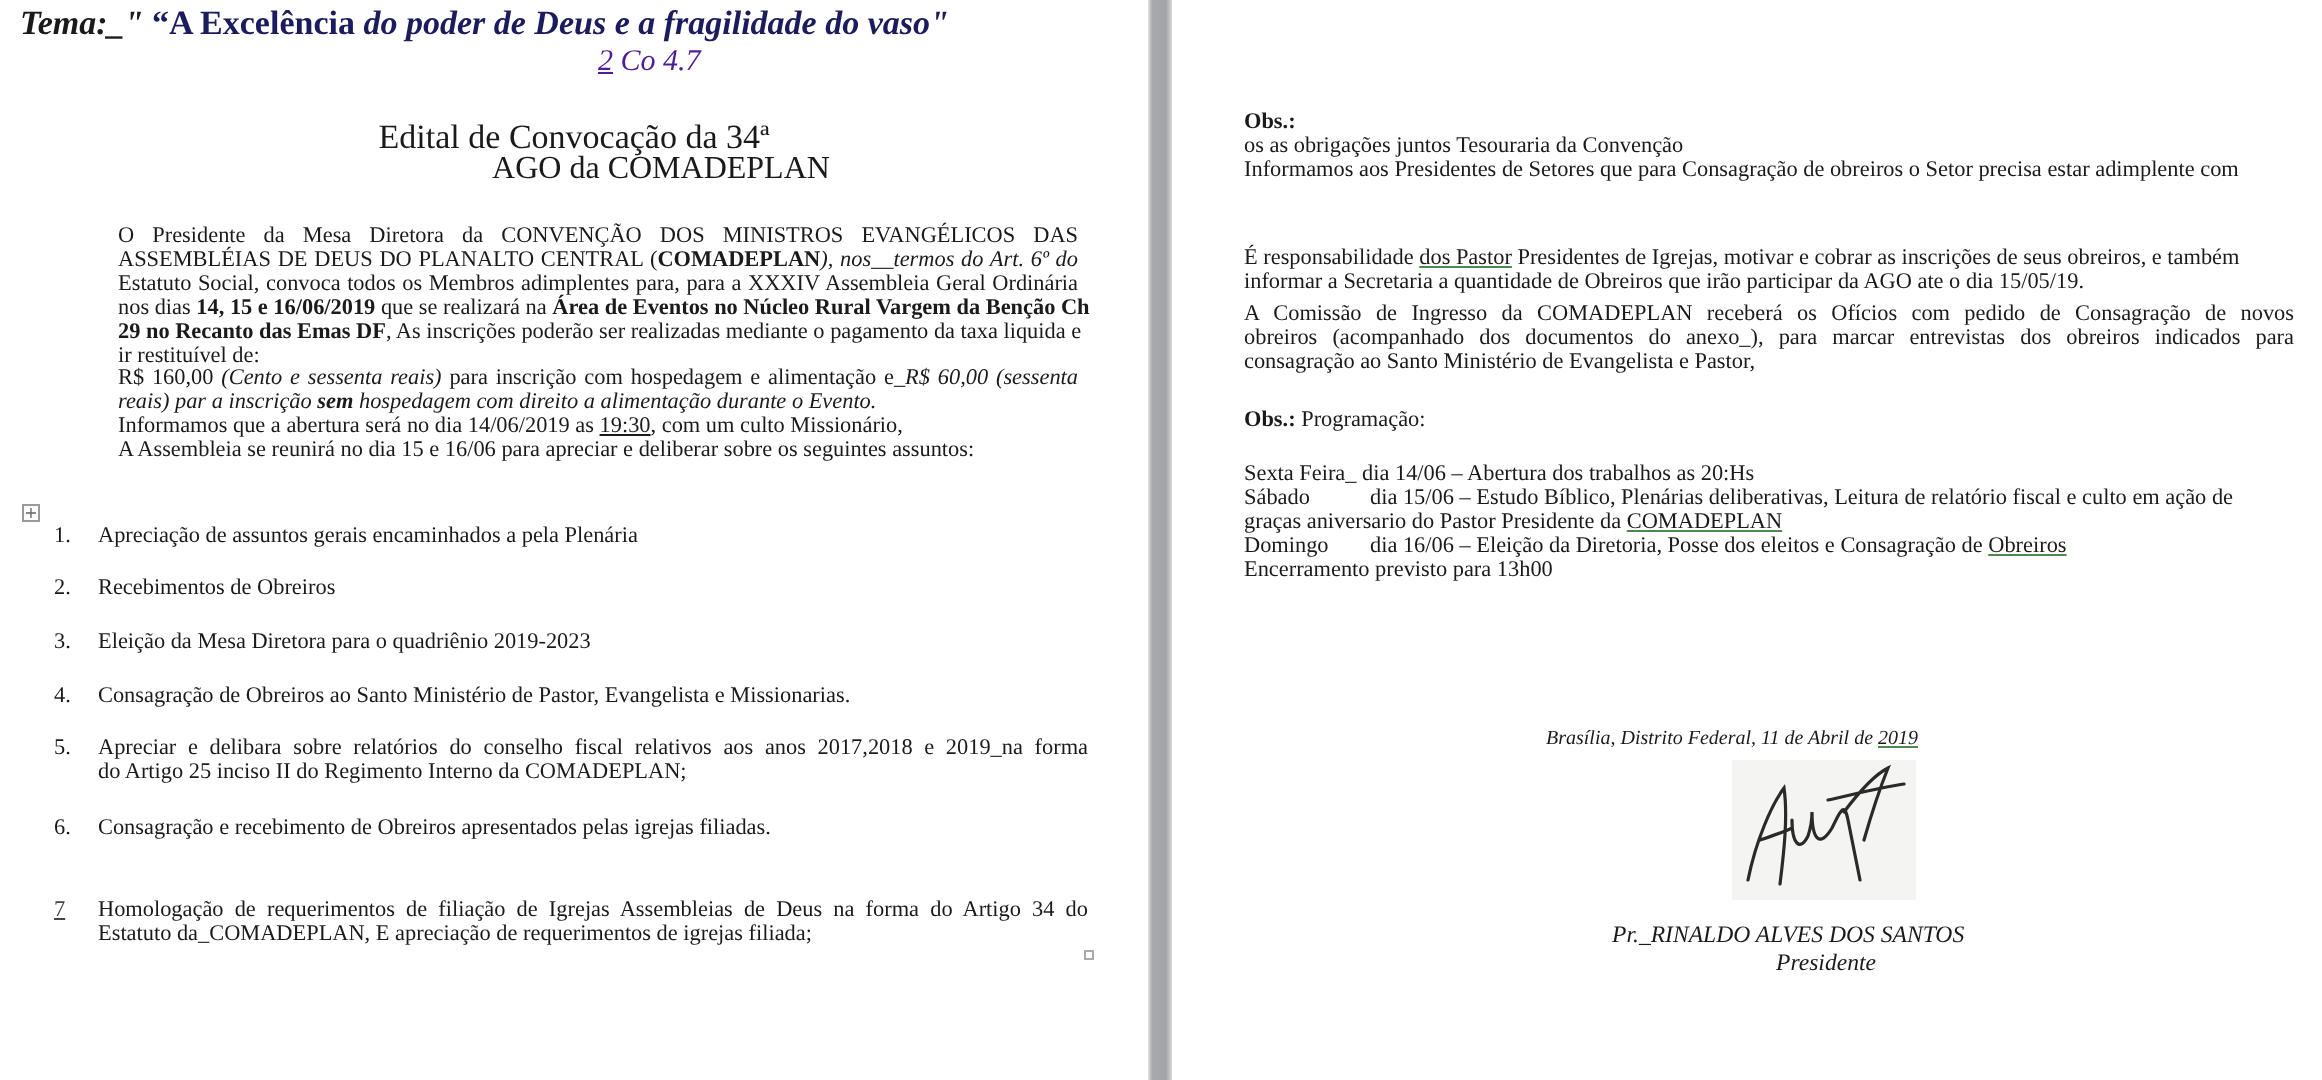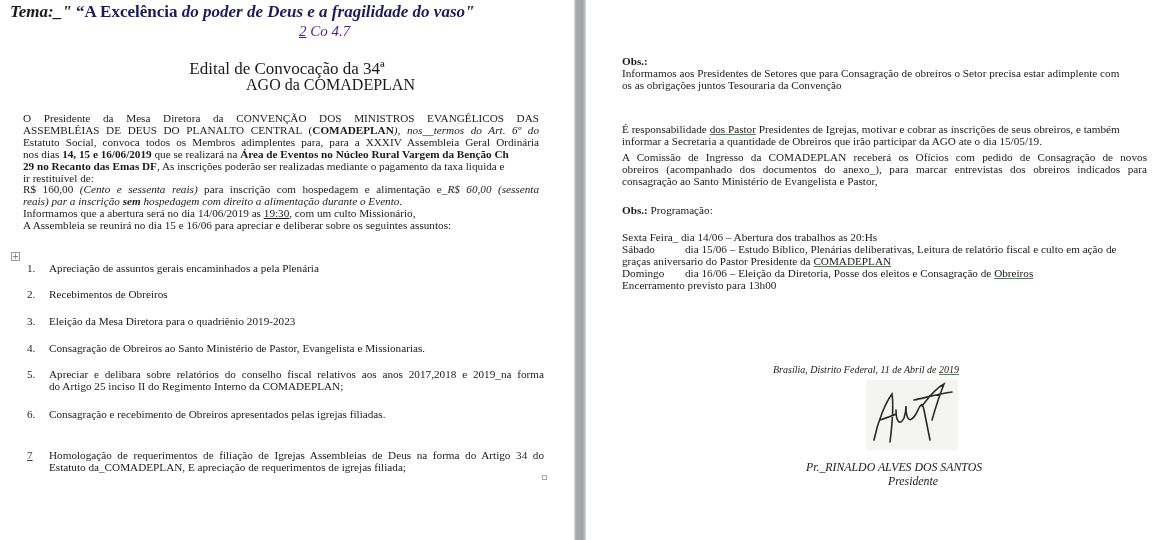--- a/index.html
+++ b/index.html
@@ -15,21 +15,21 @@
 
   
   .tema { left: 10px; top: 2px; font-size: 17px; font-weight: bold; font-style: italic; color: #1b1b5e; }
   .tema .lbl { color: #1a1a1a; }
   .tema .upright { font-style: normal; margin-top: 28px; }
   .ref { left: 299px; top: 23px; font-size: 15px; font-style: italic; color: #4c1d95; }
   .ref u { text-decoration: underline; }
   .title1 { left: 0; width: 574px; text-align: center; top: 59px; font-size: 17px; }
   .title2 { left: 0; width: 661px; text-align: center; top: 76px; font-size: 16px; }
   .para { left: 23px; width: 516px; top: 113px; font-size: 11.2px; line-height: 11.9px; white-space: normal; text-align: justify; }
-  .para .line { display: block; white-space: nowrap; }
+  .para .line { display: block; white-space: nowrap; margin-left: 36px; }
   .para .jl { text-align: justify; text-align-last: justify; white-space: normal; }
   .expander { left: 11px; top: 252px; width: 9px; height: 9px; border: 1px solid #9a9a9a; font-size: 8px; line-height: 7px; text-align: center; color: #666; font-family: "DejaVu Sans", sans-serif; }
 
   .list-item { position: absolute; left: 27px; width: 520px; font-size: 11.2px; line-height: 12px; }
   .list-item .num { position: absolute; left: 0; top: 0; }
   .list-item .txt { position: absolute; left: 22px; width: 495px; }
   .list-item .txt .jl { display: block; text-align: justify; text-align-last: justify; }
   .num-u { text-decoration: underline; color: #444; }
   .end-mark { left: 542px; top: 475px; width: 5px; height: 5px; border: 1px solid #aaa; }
 
@@ -104,22 +104,22 @@
     <span class="num num-u">7</span>
     <span class="txt"><span class="jl">Homologação de requerimentos de filiação de Igrejas Assembleias de Deus na forma do Artigo 34 do</span><span>Estatuto da_COMADEPLAN, E apreciação de requerimentos de igrejas filiada;</span></span>
   </div>
   <div class="abs end-mark"></div>
 </div>
 
 <div class="divider"></div>
 
 <div class="abs r-text obs1">Obs.:</div>
 <div class="abs r-text blk" style="top:68px">
+  <span class="ln">os as obrigações juntos Tesouraria  da Convenção</span>
   <span class="ln">Informamos aos Presidentes de Setores que para Consagração de obreiros  o Setor precisa  estar adimplente com</span>
-  <span class="ln">os as obrigações juntos Tesouraria  da Convenção</span>
 </div>
 <div class="abs r-text blk" style="top:124px">
   <span class="ln"><span>É responsabilidade </span><span class="ul-green">dos Pastor</span><span> Presidentes de Igrejas,  motivar e cobrar as inscrições de seus obreiros, e também</span></span>
   <span class="ln">informar a Secretaria a quantidade de Obreiros que irão participar da AGO ate o dia 15/05/19.</span>
 </div>
 <div class="abs r-text blk" style="top:152px">
   <span class="jl">A Comissão de Ingresso da COMADEPLAN receberá os Ofícios com pedido de Consagração de novos</span>
   <span class="jl">obreiros (acompanhado dos documentos do anexo_), para marcar entrevistas dos obreiros indicados para</span>
   <span class="ln">consagração ao Santo Ministério de Evangelista e Pastor,</span>
 </div>

